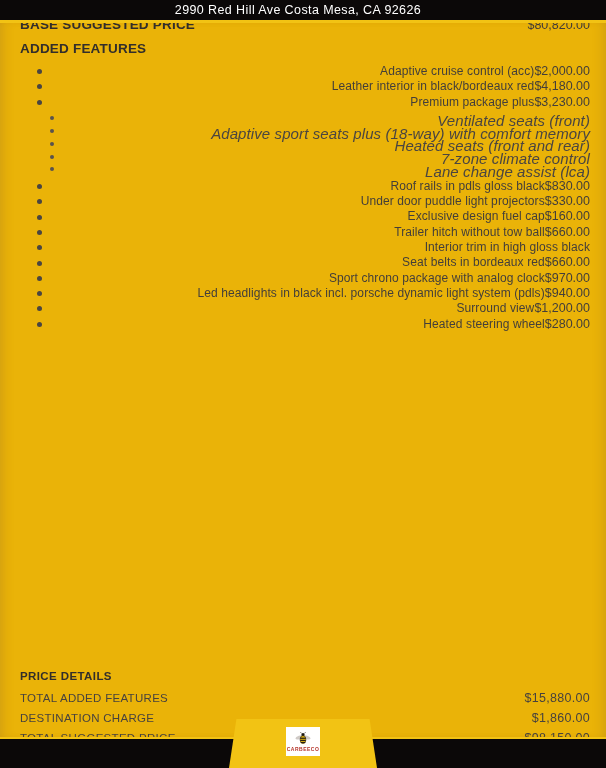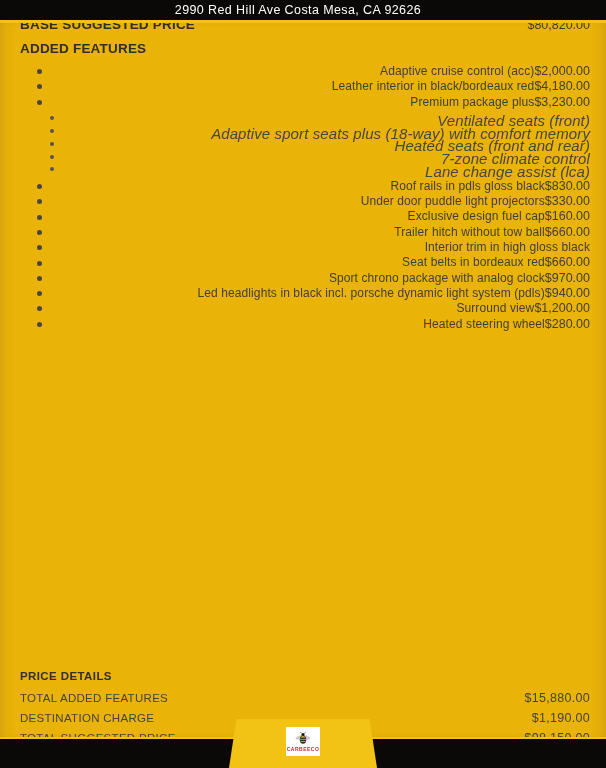--- a/index.html
+++ b/index.html
@@ -226,21 +226,21 @@
   <div class="price-details">
     <div class="pd-heading">PRICE DETAILS</div>
     <div id="pd-rows">
   <div class="pd-row">
     <span>TOTAL ADDED FEATURES</span>
     <span class="pd-value">$15,880.00</span>
   </div>
 
   <div class="pd-row">
     <span>DESTINATION CHARGE</span>
-    <span class="pd-value">$1,190.00</span>
+    <span class="pd-value">$1,860.00</span>
   </div>
 
   <div class="pd-row">
     <span>TOTAL SUGGESTED PRICE</span>
     <span class="pd-value">$98,150.00</span>
   </div>
 </div>
   </div>
 
 </div>

